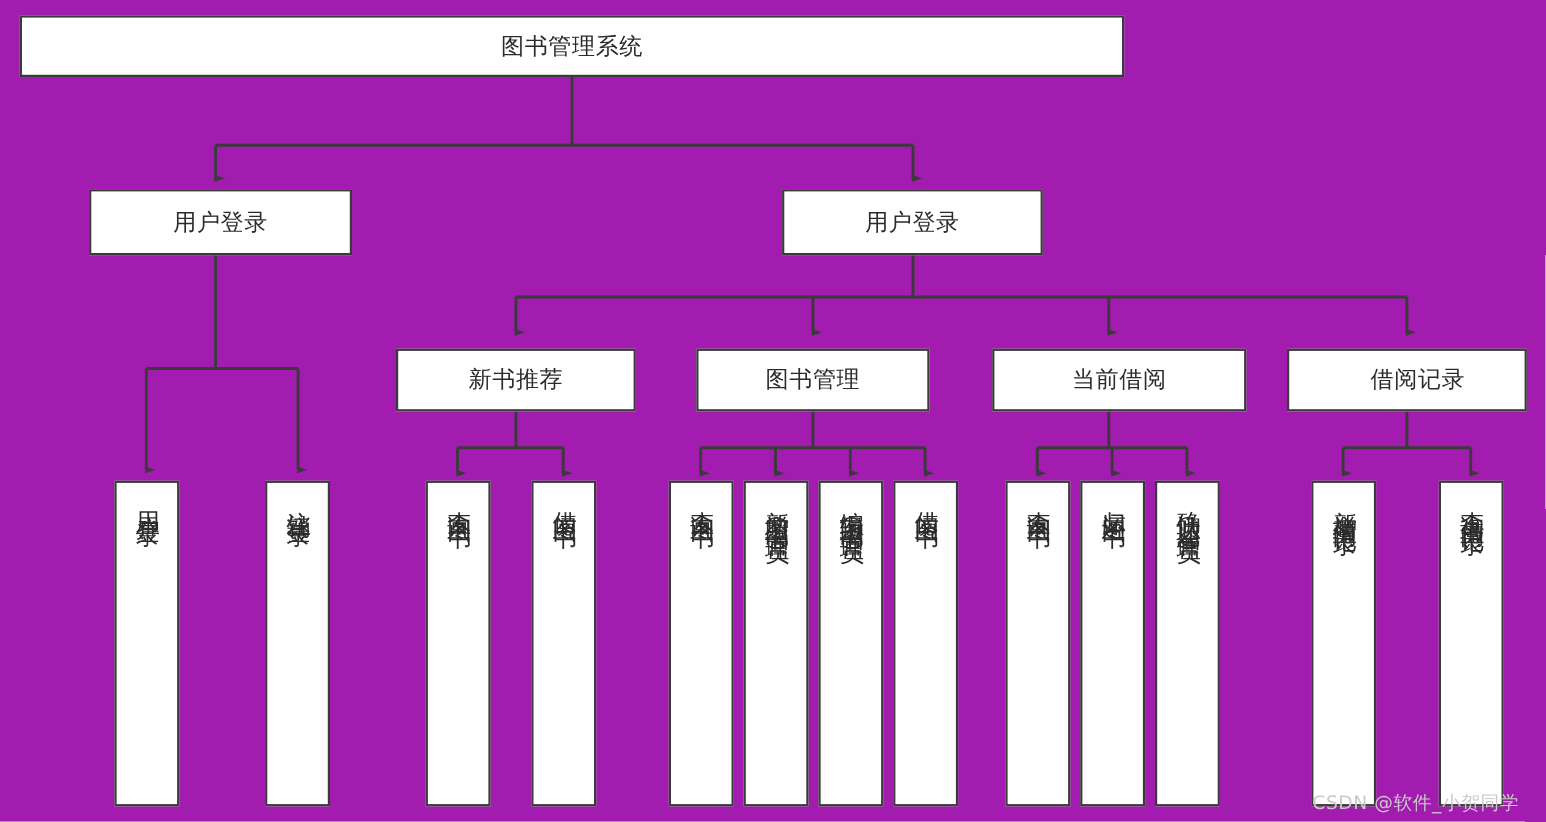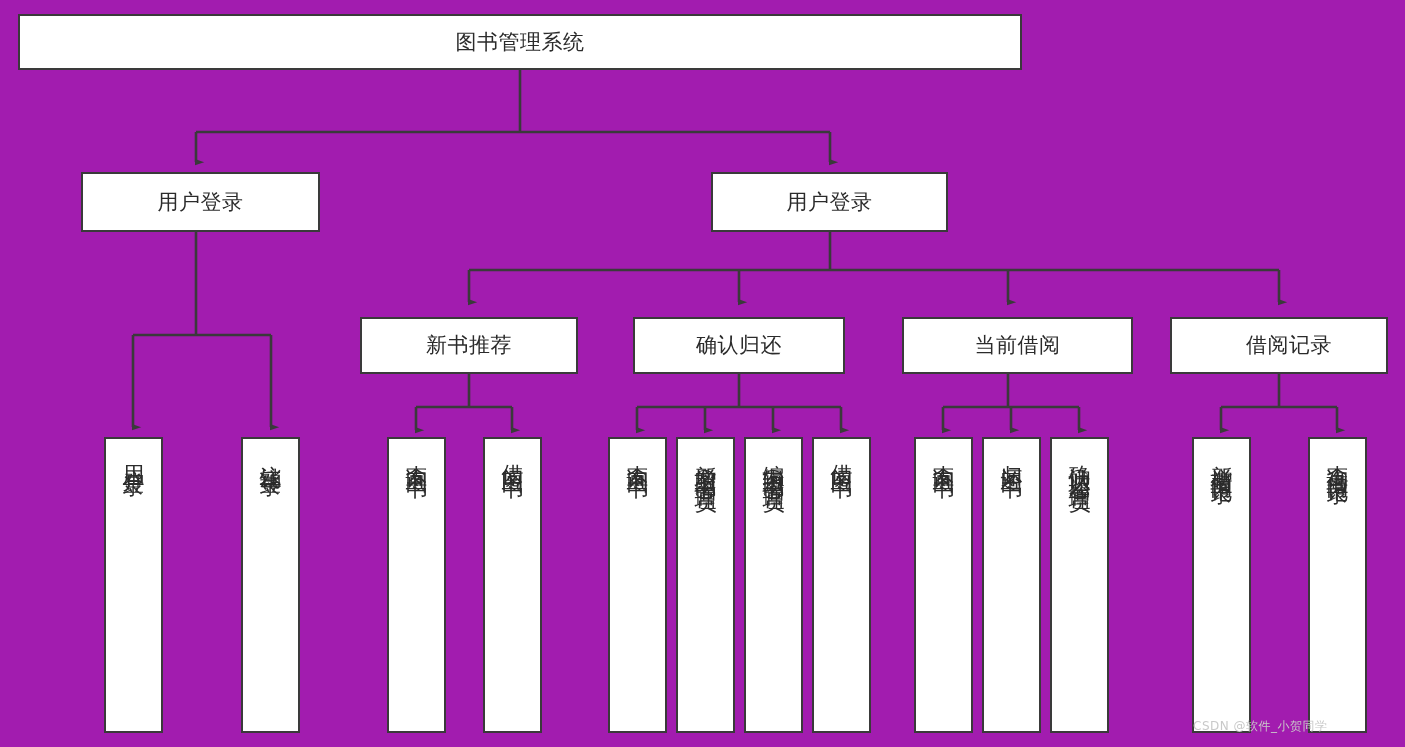--- a/index.html
+++ b/index.html
@@ -54,21 +54,21 @@
   .node.vertical .node-label {
     writing-mode: vertical-rl;
     text-orientation: upright;
     font-size: 22px;
     letter-spacing: 4px;
     line-height: 1;
   }
   .watermark {
     position: absolute;
     color: #c9c9c9;
-    font-size: 12px;
+    font-size: 17px;
     white-space: nowrap;
     letter-spacing: 0.5px;
   }
 </style>
 </head>
 <body>
 
 <div id="diagram-root">
 
   <svg id="edges-layer" width="1405" height="747" viewBox="0 0 1405 747" xmlns="http://www.w3.org/2000/svg">
@@ -129,21 +129,21 @@
     <span class="node-label">用户登录</span>
   </div>
   <div class="node horizontal" style="left:711px; top:172px; width:237px; height:60px;">
     <span class="node-label">用户登录</span>
   </div>
 
   <div class="node horizontal" style="left:360px; top:317px; width:218px; height:57px;">
     <span class="node-label">新书推荐</span>
   </div>
   <div class="node horizontal" style="left:633px; top:317px; width:212px; height:57px;">
-    <span class="node-label">确认归还</span>
+    <span class="node-label">图书管理</span>
   </div>
   <div class="node horizontal" style="left:902px; top:317px; width:231px; height:57px;">
     <span class="node-label">当前借阅</span>
   </div>
   <div class="node horizontal" style="left:1170px; top:317px; width:218px; height:57px;padding-left:20px;">
     <span class="node-label">借阅记录</span>
   </div>
 
   <div class="node vertical" style="left:104px; top:437px; width:59px; height:296px;">
     <span class="node-label">用户登录</span>

